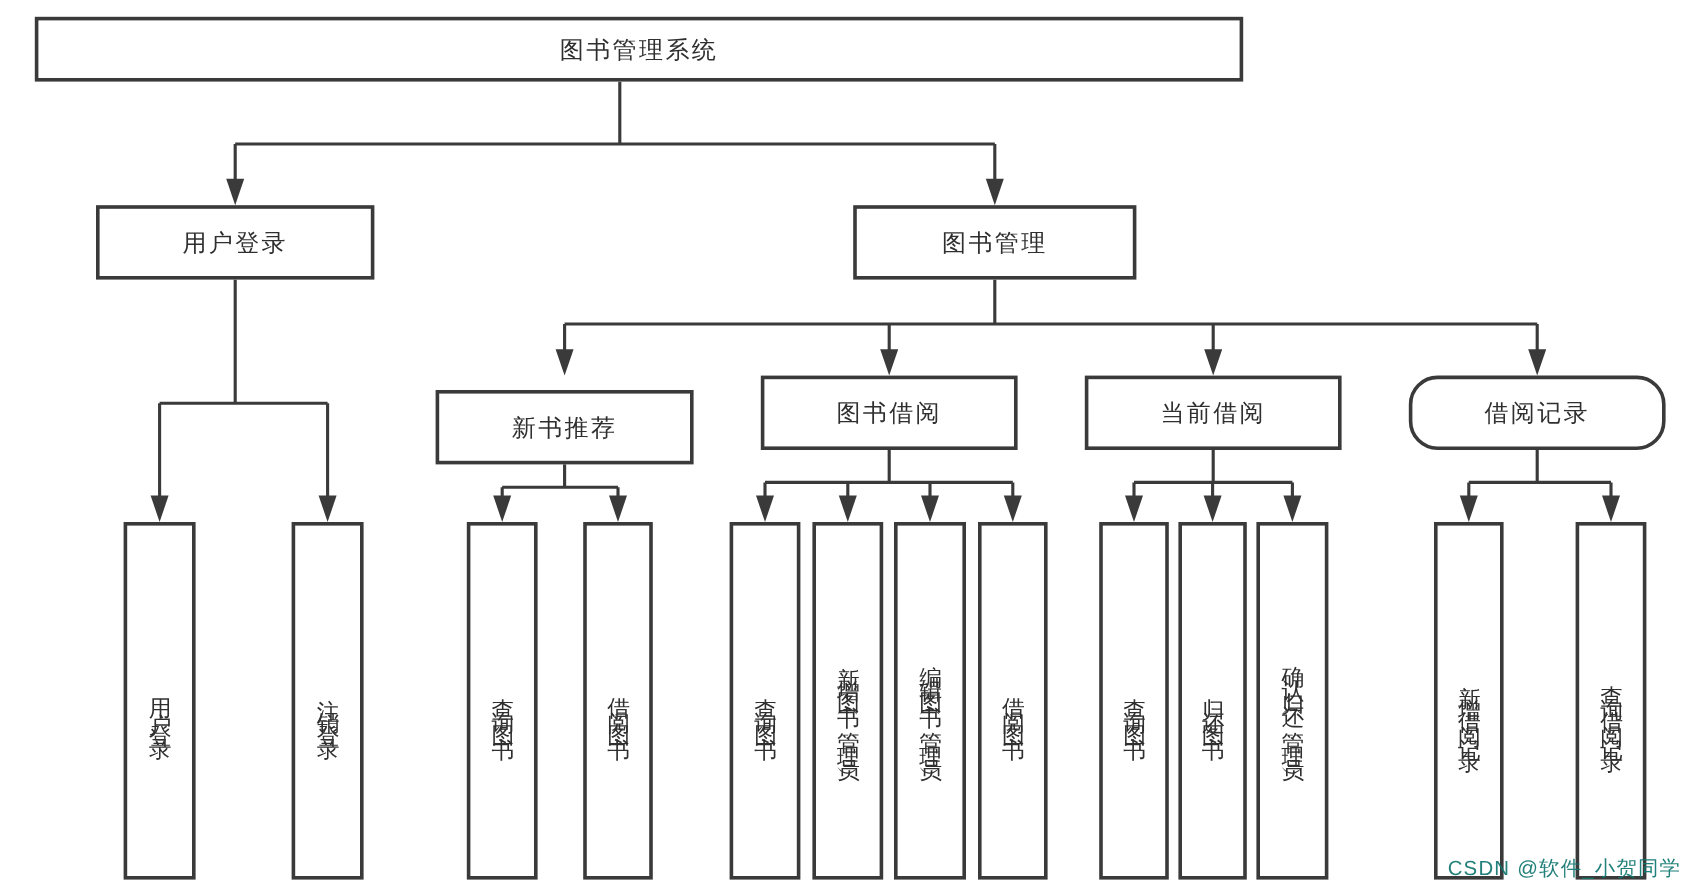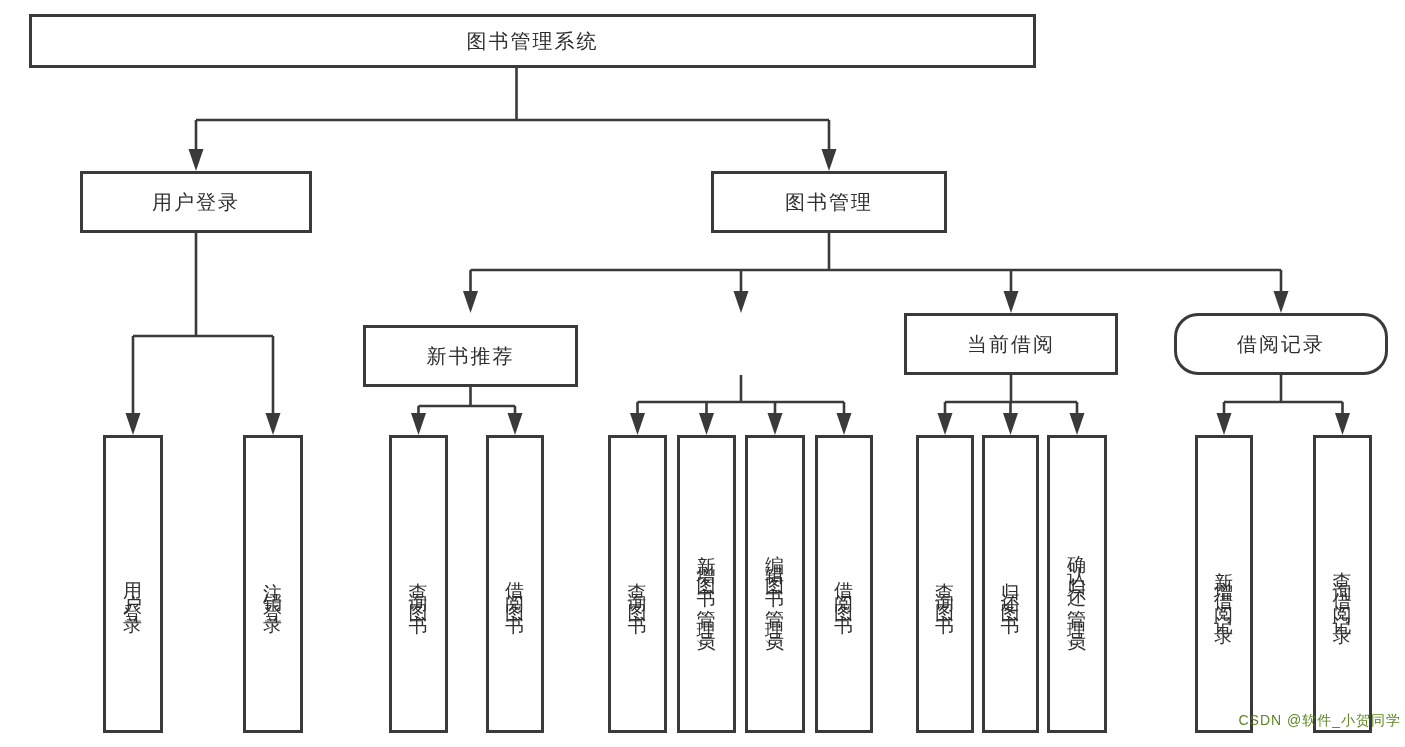--- a/index.html
+++ b/index.html
@@ -15,22 +15,22 @@
   .h-label{font-size:20px;letter-spacing:2px;white-space:nowrap;color:#2f2f2f;}
   .root{left:29px;top:14px;width:1007px;height:54px;}
   .lvl2,.lvl3{height:62px;}
   .leaf{top:435px;height:298px;}
   .v-label{
     writing-mode:vertical-rl;text-orientation:mixed;
     font-size:19px;letter-spacing:11px;line-height:1;color:#2f2f2f;white-space:nowrap;
     transform:translateY(5px);
   }
   #watermark{
-    position:absolute;right:4px;top:712px;font-size:14px;letter-spacing:1px;
-    color:#4d7c0f;opacity:0.92;white-space:nowrap;z-index:5;
+    position:absolute;right:4px;top:712px;font-size:17px;letter-spacing:1px;
+    color:#0f766e;opacity:0.92;white-space:nowrap;z-index:5;
   }
 </style>
 </head>
 <body>
 
 <div id="stage">
 
   <svg id="wires" width="1405" height="747" viewBox="0 0 1405 747">
     <g stroke="#3a3a3a" stroke-width="2.6" fill="none">
       <path d="M516.5 68 V120 M196 120 H829 M196 120 V151 M829 120 V151"></path>
@@ -70,20 +70,23 @@
 
   <div class="box lvl2" style="left:80px;top:171px;width:232px;">
     <span class="h-label">用户登录</span>
   </div>
   <div class="box lvl2" style="left:711px;top:171px;width:236px;">
     <span class="h-label">图书管理</span>
   </div>
 
   <div class="box lvl3" style="left:363px;top:313px;width:215px;margin-top:12px;">
     <span class="h-label">新书推荐</span>
+  </div>
+  <div class="box lvl3" style="left:634px;top:313px;width:214px;">
+    <span class="h-label">图书借阅</span>
   </div>
   <div class="box lvl3" style="left:904px;top:313px;width:214px;justify-content:center;">
     <span class="h-label">当前借阅</span>
   </div>
   <div class="box lvl3" style="left:1174px;top:313px;width:214px;border-radius:24px;">
     <span class="h-label">借阅记录</span>
   </div>
 
   <div class="box leaf" style="left:103px;width:60px;">
     <span class="v-label">用户登录</span>

